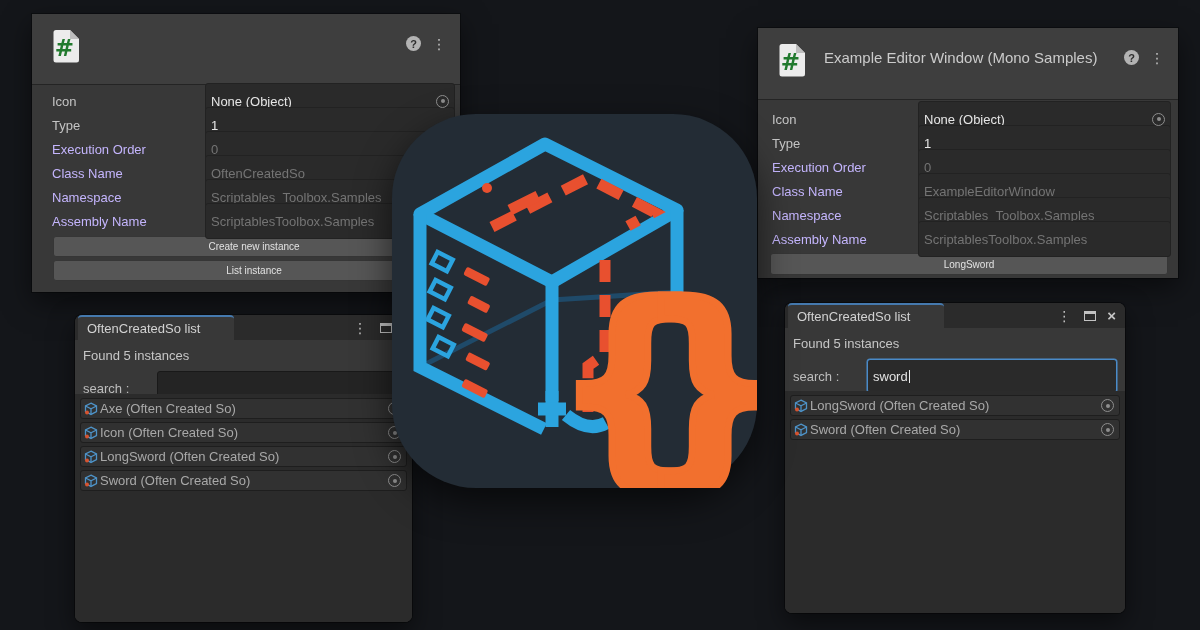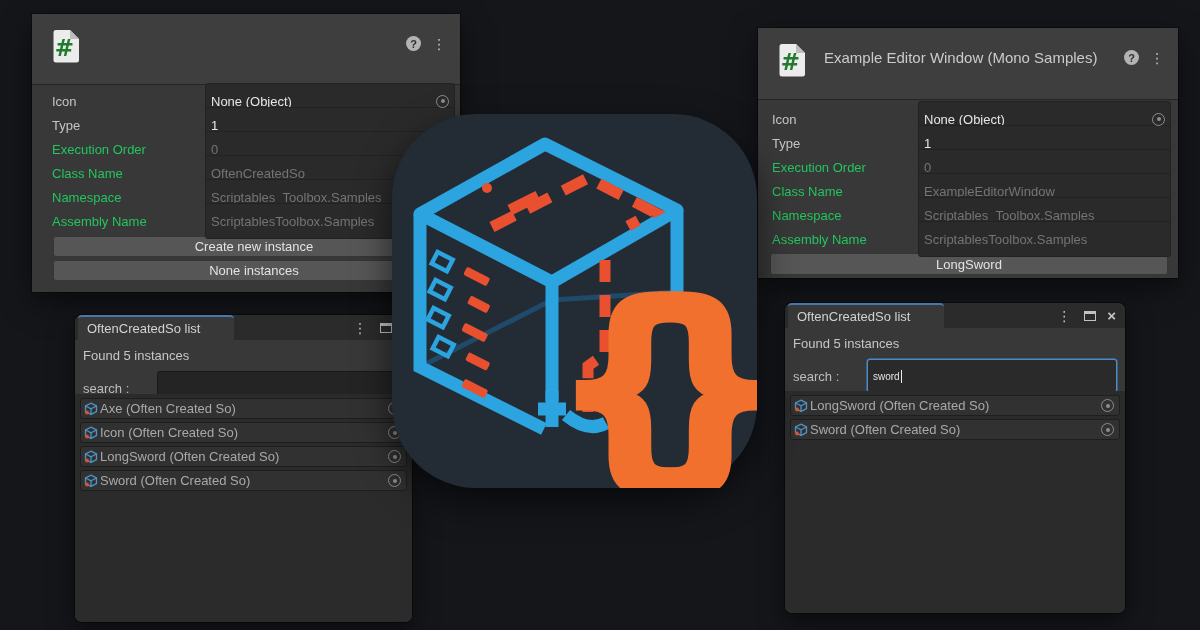--- a/index.html
+++ b/index.html
@@ -41,21 +41,21 @@
   }
   .kebab { font-size: 14px; color: #C2C2C2; line-height: 1; padding: 0 2px; }
 
   .pbody { padding-top: 4px; }
   #panel-tr .pbody { padding-top: 7px; }
 
   .irow { display: flex; align-items: center; height: 24px; padding-left: 20px; }
   #panel-tr .irow { padding-left: 14px; }
   .ilabel { width: 153px; font-size: 13px; color: #C4C4C4; white-space: nowrap; overflow: hidden; }
   #panel-tr .ilabel { width: 146px; }
-  .irow.dim .ilabel { color: #22c55e; }
+  .irow.dim .ilabel { color: #c4b5fd; }
   .ifield {
     flex: 1; height: 19px; margin-right: 5px;
     background: #2A2A2A; border: 1px solid #222222; border-radius: 3px;
     display: flex; align-items: center; padding: 17px 5px;
     font-size: 13px; color: #E6E6E6; overflow: hidden;
   }
   #panel-tr .ifield { margin-right: 7px; }
   .irow.dim .ifield { color: #747474; }
   .fval { flex: 1; white-space: nowrap; overflow: hidden; }
 
@@ -65,21 +65,21 @@
   }
   .picker::after {
     content: ""; position: absolute; left: 50%; top: 50%;
     width: 4px; height: 4px; margin: -2px 0 0 -2px;
     background: #8E8E8E; border-radius: 50%;
   }
 
   .ibtn {
     height: 21px; margin: 3px 5px 2px 21px;
     background: #565656; border: 1px solid #363636; border-radius: 3px;
-    font-size: 13px; color: #E2E2E2;
+    font-size: 10px; color: #E2E2E2;
     display: flex; align-items: center; justify-content: center;
   }
   #panel-tr .ibtn { margin: 2px 10px 0 12px; height: 22px; }
 
   #panel-tl { left: 32px; top: 14px; width: 428px; height: 278px; }
   #panel-tl .phead { height: 71px; }
   #panel-tr { left: 758px; top: 28px; width: 420px; height: 250px; }
   #panel-tr .phead { height: 72px; }
 
   .scripticon { width: 36px; height: 36px; flex: none; }
@@ -113,21 +113,21 @@
   .closex { font-size: 15px; color: #C6C6C6; font-weight: bold; line-height: 1; }
 
   .wbody { padding: 8px 8px 0 8px; }
   .status { font-size: 13px; color: #C6C6C6; }
   .searchrow { margin-top: 8px; display: flex; align-items: center; }
   .slabel { width: 74px; font-size: 13px; color: #BDBDBD; flex: none; }
   .sinput {
     flex: 1; height: 28px;
     background: #242424; border: 1px solid #191919; border-radius: 3px;
     display: flex; align-items: center; padding: 16px 5px;
-    font-size: 10px; color: #E3E3E3;
+    font-size: 13px; color: #E3E3E3;
   }
   .sinput.focused {
     background: #2A2A2A;
     border: 1px solid #4A8BC9;
     box-shadow: 0 0 0 0.5px #4A8BC9;
   }
   .caret { width: 1.5px; height: 13px; background: #EDEDED; margin-left: 1px; }
 
   .scroll {
     position: absolute; left: 0; right: 0; bottom: 0;
@@ -203,21 +203,21 @@
         <span class="fval">Scriptables_Toolbox.Samples</span>
       </span>
     </div>
     <div class="irow dim">
       <span class="ilabel">Assembly Name</span>
       <span class="ifield">
         <span class="fval">ScriptablesToolbox.Samples</span>
       </span>
     </div>
     <div class="ibtn">Create new instance</div>
-    <div class="ibtn">None instances</div>
+    <div class="ibtn">List instance</div>
   </div>
 </div>
 
 <div class="panel" id="panel-tr">
   <div class="phead">
     <svg class="scripticon" viewBox="0 0 36 36">
       <path d="M8 2 h14 l9 9 v21 a2.5 2.5 0 0 1 -2.5 2.5 H8 a2.5 2.5 0 0 1 -2.5 -2.5 V4.5 A2.5 2.5 0 0 1 8 2 z" fill="#ECECEC"></path>
       <path d="M22 2 l9 9 h-9 z" fill="#BDBDBD"></path>
       <text x="16.5" y="27.5" font-size="23" font-weight="bold" fill="#217A2E" text-anchor="middle" font-family="DejaVu Sans, sans-serif">#</text>
     </svg>

